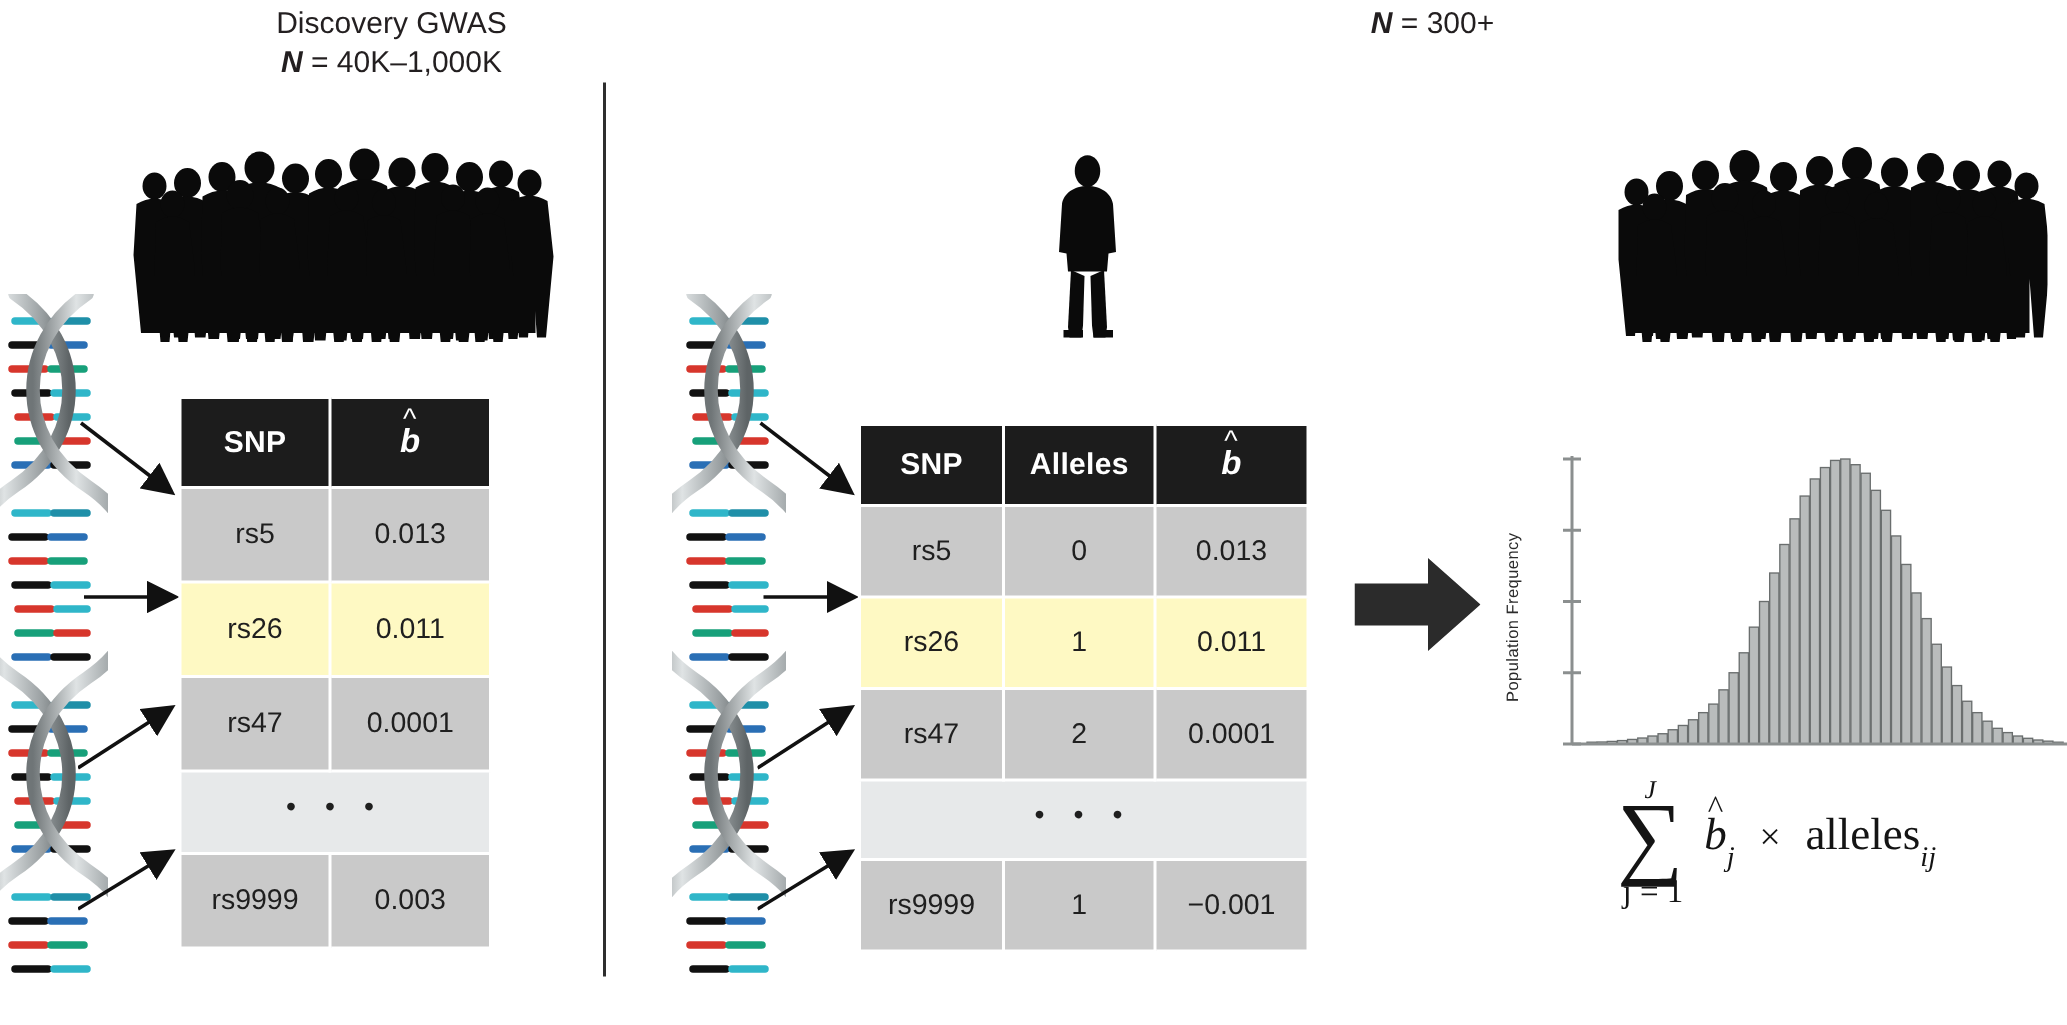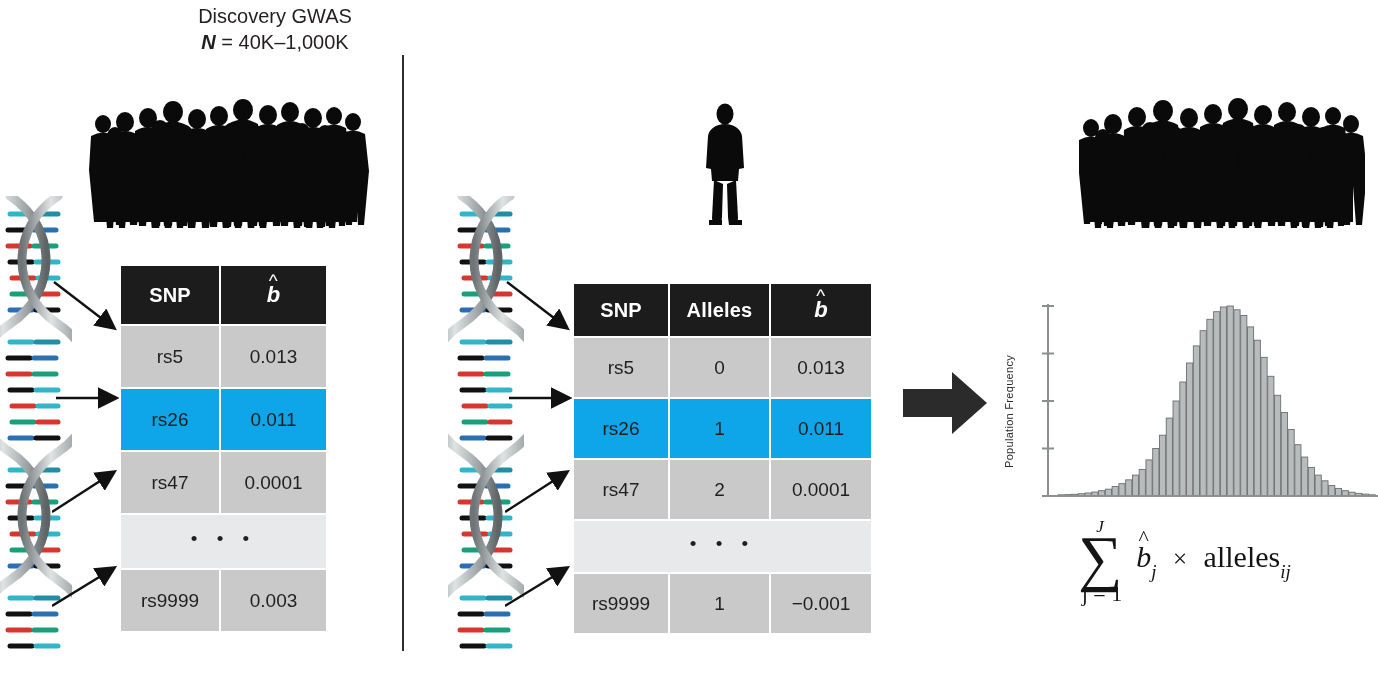--- a/index.html
+++ b/index.html
@@ -30,21 +30,21 @@
   .gtable td,.gtable th{
     padding:0;margin:0;text-align:center;vertical-align:middle;
     border:2px solid #ffffff;
   }
   .gtable thead th{
     background:#1c1c1c;color:#ffffff;font-weight:bold;font-size:20px;
     letter-spacing:.2px;
   }
   .gtable tbody td{font-size:19px;color:#1f1f1f;}
   .row-a td{background:#c9c9c9;}
-  .row-b td{background:#0ea5e9;}
+  .row-b td{background:#fef9c3;}
   .row-dots td{background:#e7e9ea;font-size:26px;letter-spacing:7px;
     color:#3a3a3a;line-height:1;padding-bottom:6px;}
 
   .bhat{position:relative;display:inline-block;font-style:italic;
     font-weight:bold;font-size:22px;line-height:1;}
   .bhat .hat{position:absolute;left:50%;transform:translateX(-52%);
     top:-13px;font-style:normal;font-weight:normal;font-size:19px;}
 
   
   .silh{position:absolute;}
@@ -77,26 +77,27 @@
   .term .vhat .hc{position:absolute;left:50%;transform:translateX(-50%);
     top:-15px;font-style:normal;font-size:22px;}
   .sub{font-size:19px;font-style:italic;vertical-align:sub;
     position:relative;top:4px;}
   .times{margin:0 9px;font-size:25px;}
   .romanword{font-style:normal;}
 </style>
 </head>
 <body>
 
-<div class="panel-title" style="left:120px;top:4px;width:310px;">
+<div class="panel-title" style="left:106px;top:4px;width:310px;">
   <span class="l1">Discovery GWAS</span>
   <span class="l2"><i class="ital">N</i> <span>= 40K–1,000K</span></span>
 </div>
 
 <div class="panel-title" style="left:730px;top:4px;width:450px;">
+  <span class="l2"><i class="ital">N</i> <span>= 300+</span></span>
 </div>
 
 <div class="divider"></div>
 
 <div class="silh" style="left:85px;top:88px;width:285px;height:140px;">
   <svg width="285" height="140" viewBox="0 0 285 140" xmlns="http://www.w3.org/2000/svg">
     <g fill="#0a0a0a">
 
       <g>
         <ellipse cx="18" cy="36" rx="8" ry="9"></ellipse>

